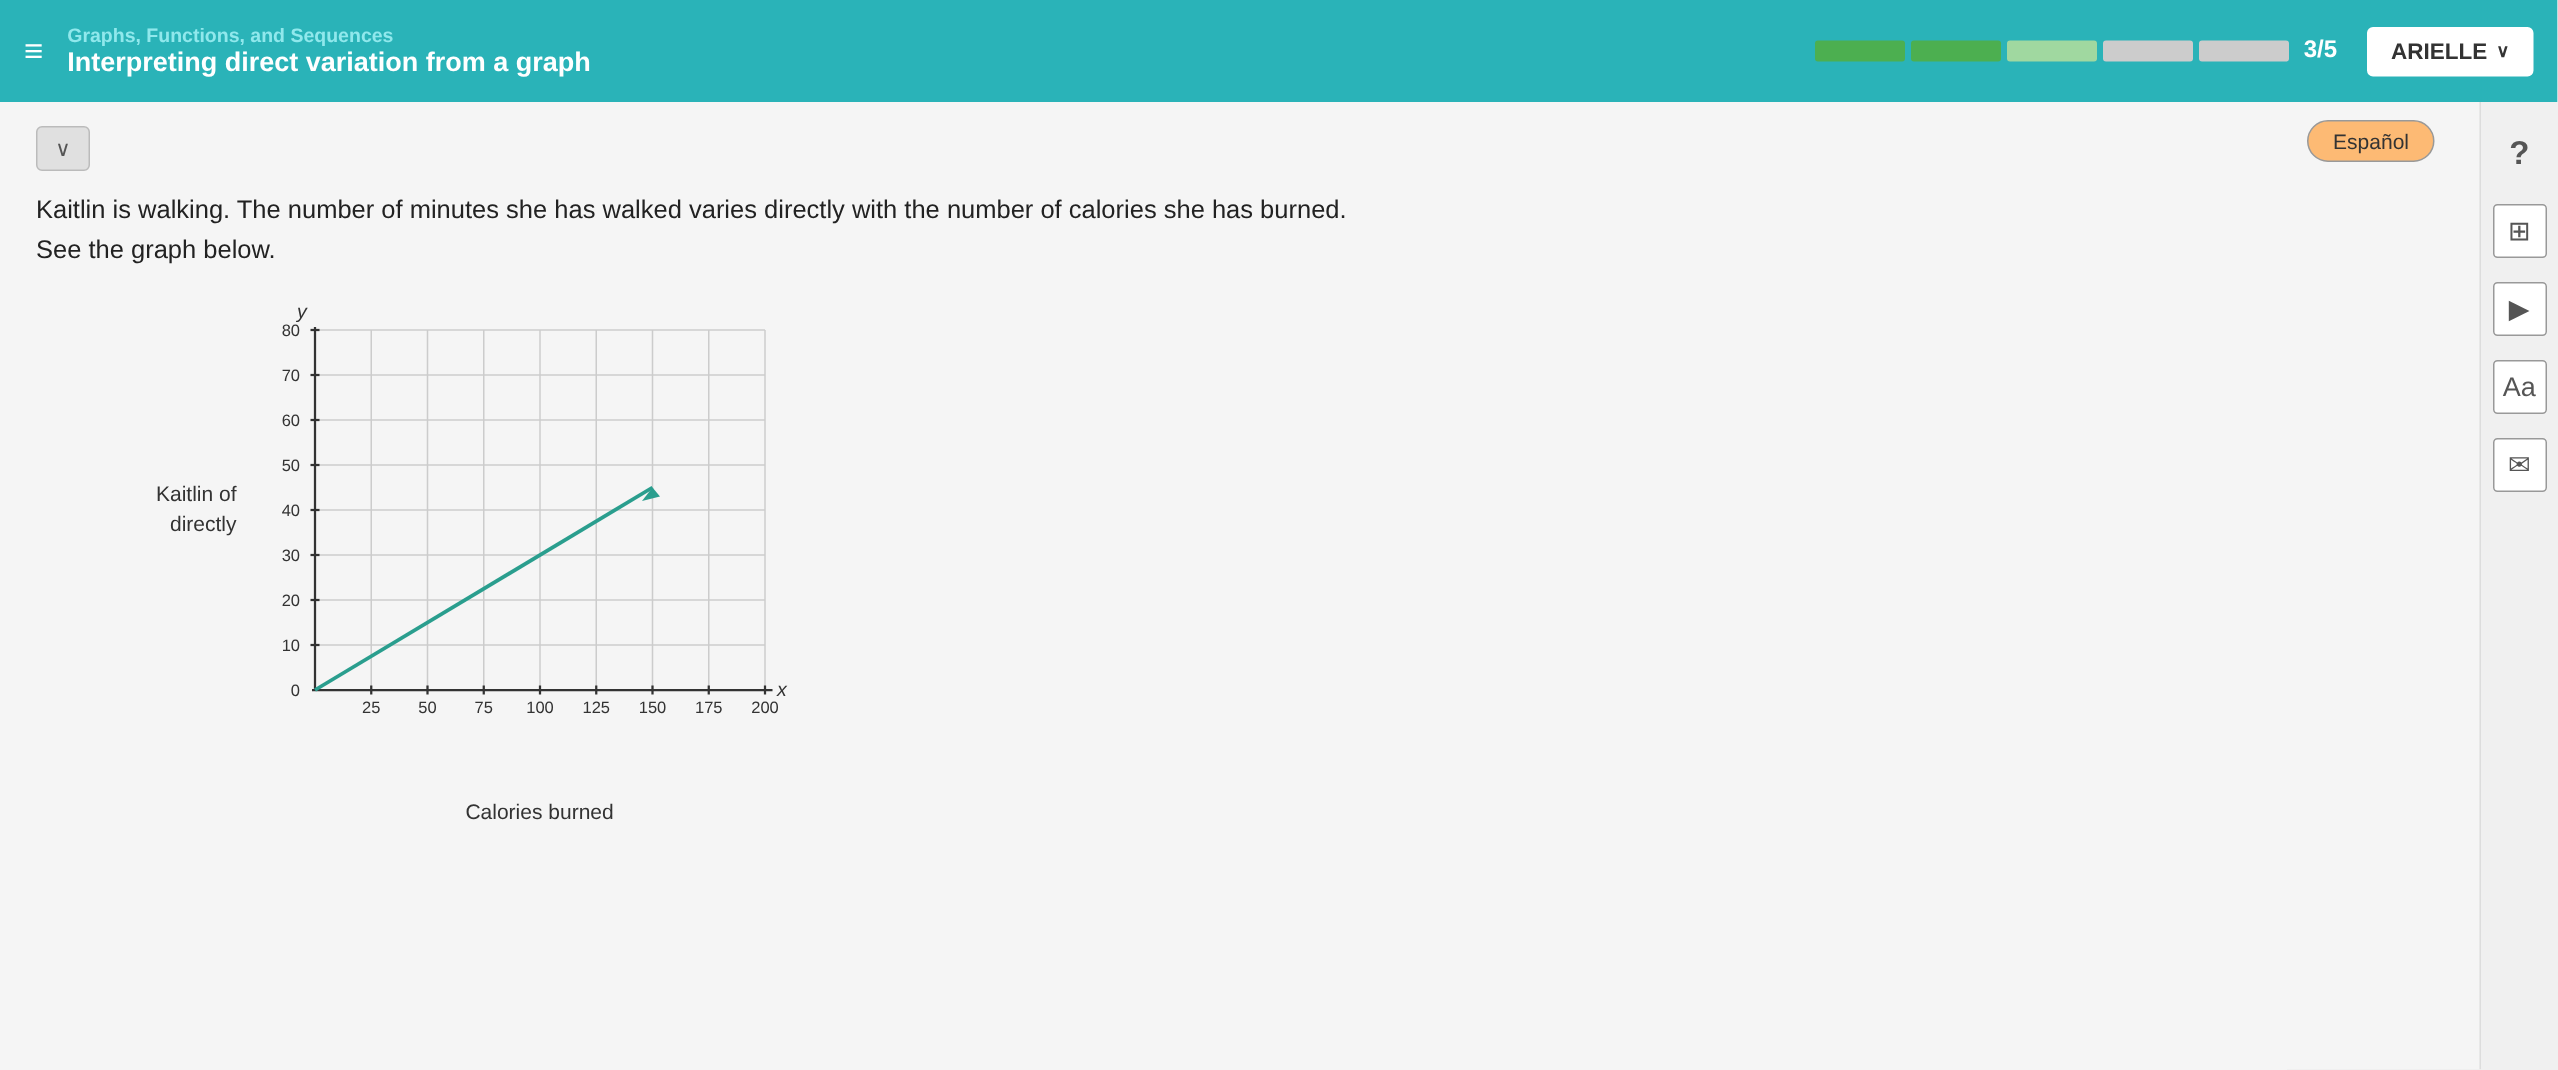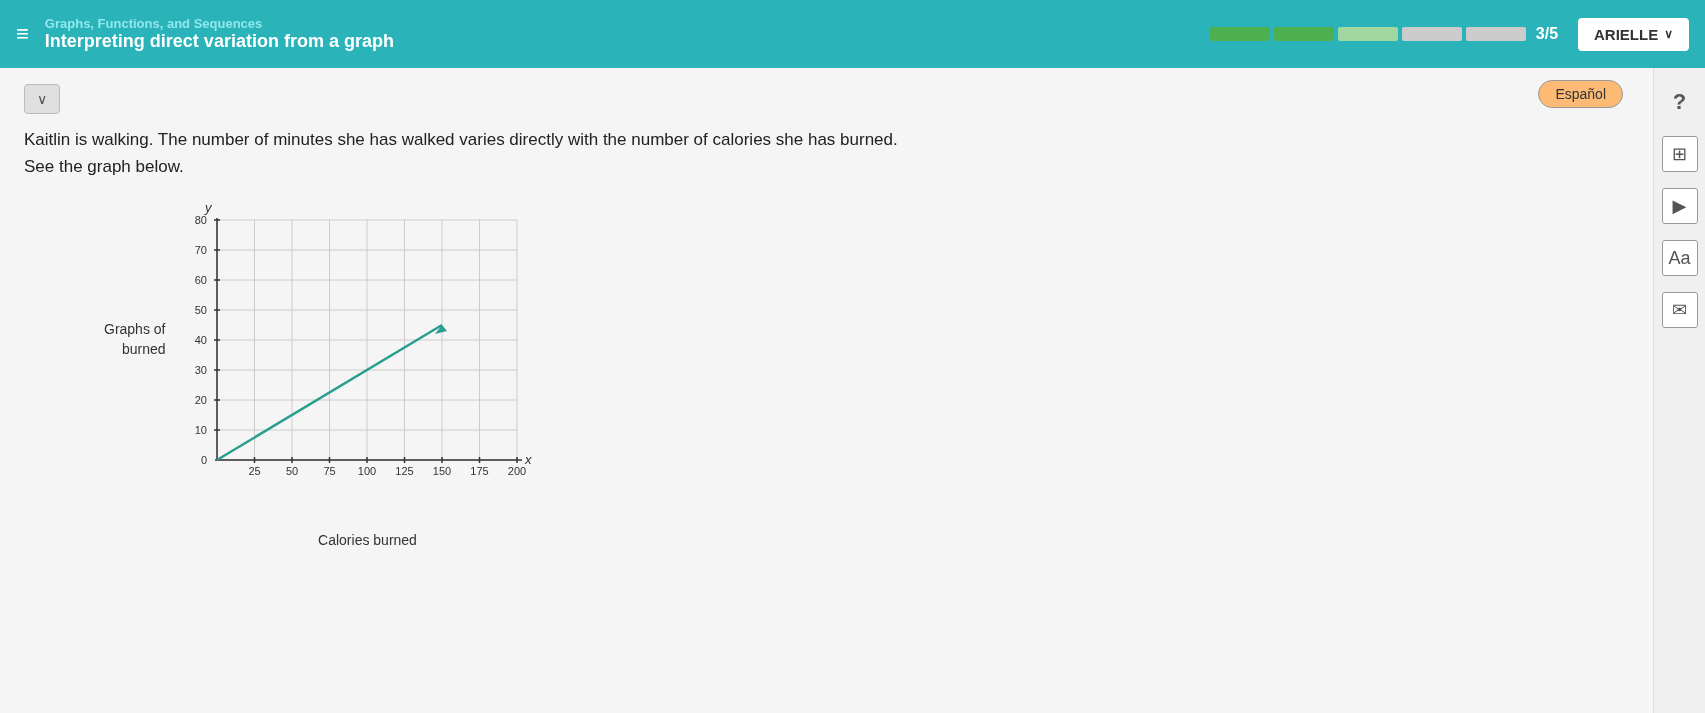--- a/index.html
+++ b/index.html
@@ -234,22 +234,22 @@
     <div class="collapse-btn">
       <span>∨</span>
     </div>
 
     <p class="problem-text">
       <span>Kaitlin is walking. The number of minutes she has walked </span><span class="varies-directly">varies directly</span><span> with the number of calories she has burned. See the graph below.</span>
     </p>
 
     <div class="graph-wrapper">
       <div class="y-axis-label">
-        <span>Graphs of</span><br>
-        <span>burned</span>
+        <span>Kaitlin of</span><br>
+        <span>directly</span>
       </div>
       <div class="graph-container">
         <svg width="380" height="320">
 
           <text x="28" y="12" font-size="13" fill="#333" font-style="italic">y</text>
 
           <line x1="40" y1="260" x2="340" y2="260" stroke="#ccc" stroke-width="1"></line>
           <line x1="40" y1="230" x2="340" y2="230" stroke="#ccc" stroke-width="1"></line>
           <line x1="40" y1="200" x2="340" y2="200" stroke="#ccc" stroke-width="1"></line>
           <line x1="40" y1="170" x2="340" y2="170" stroke="#ccc" stroke-width="1"></line>

